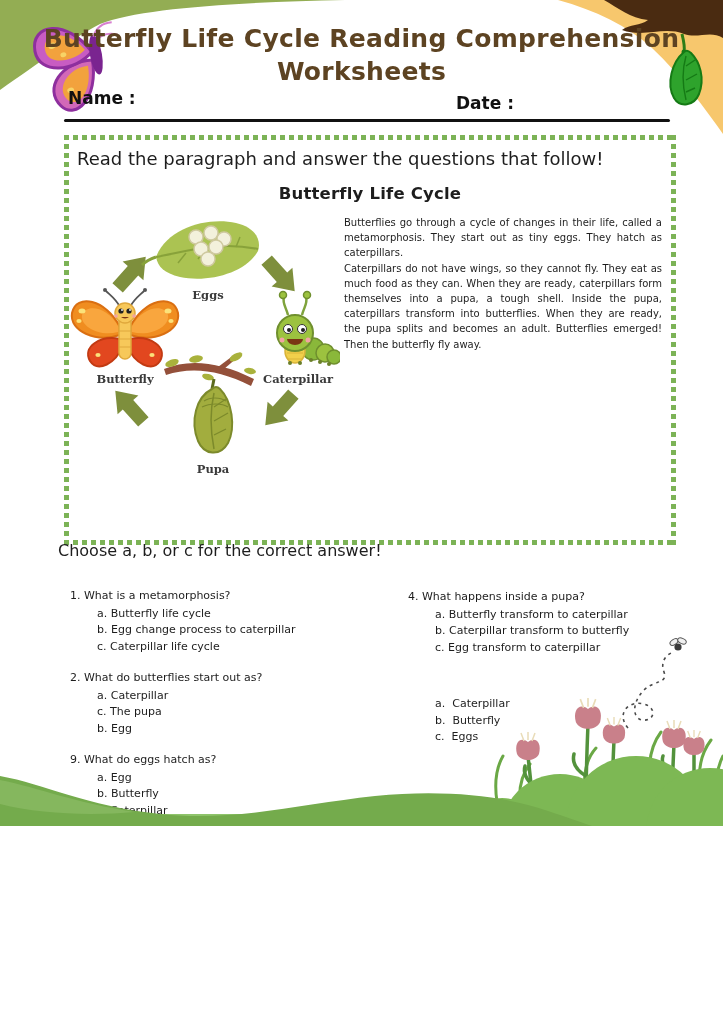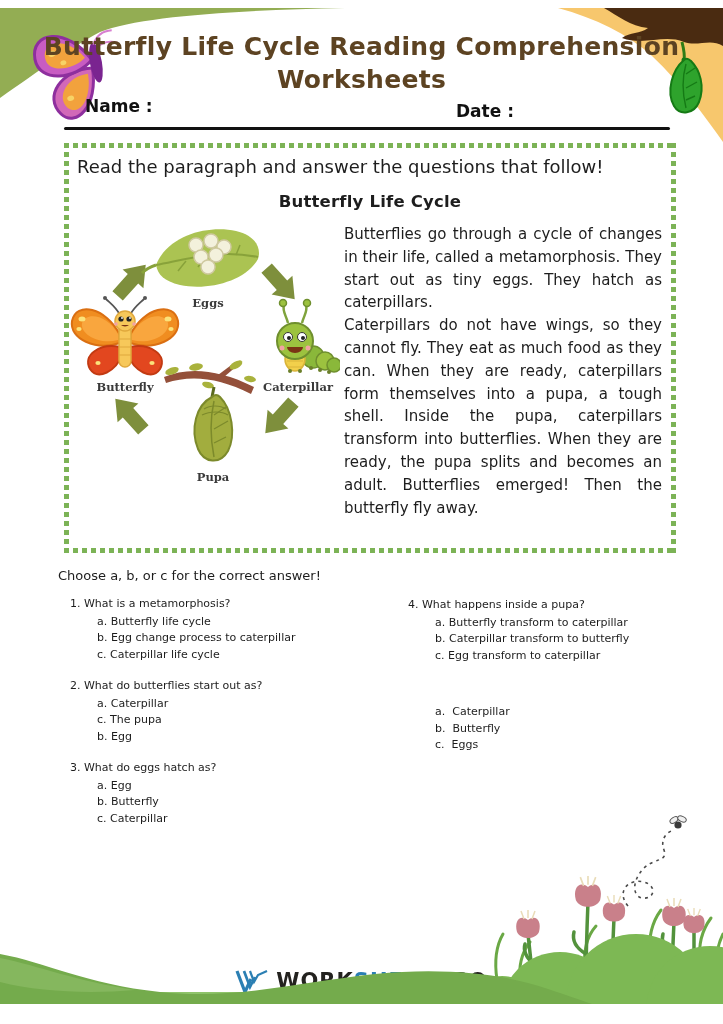--- a/index.html
+++ b/index.html
@@ -1,47 +1,47 @@
 <!DOCTYPE html>
 <html><head>
 <meta charset="utf-8">
 <style>
   html,body{margin:0;padding:0;background:#ffffff;}
   .page{
-    position:relative;width:723px;height:996px;margin:8px auto;overflow:hidden;
+    position:relative;width:723px;height:826px;margin:0 auto;overflow:hidden;
     background:#ffffff;font-family:"DejaVu Sans",sans-serif;color:#1d1d1d;
   }
   svg{display:block;}
   .header-art{position:absolute;top:0;left:0;}
   .title{
     position:absolute;top:22px;left:0;width:100%;text-align:center;
     color:#5d4322;font-weight:bold;font-size:25px;line-height:1.32;letter-spacing:.3px;
   }
-  .name-label{position:absolute;left:85px;top:88px;font-weight:bold;font-size:17px;color:#111;}
+  .name-label{position:absolute;left:68px;top:88px;font-weight:bold;font-size:17px;color:#111;}
   .date-label{position:absolute;left:456px;top:93px;font-weight:bold;font-size:17px;color:#111;}
   .name-date-line{position:absolute;left:64px;top:119px;width:606px;height:3px;background:#111;border-radius:2px;}
   .reading-box{
     position:absolute;left:64px;top:135px;width:612px;height:410px;background:#fff;
     background-image:
       repeating-linear-gradient(90deg,#7cb356 0 5px,transparent 5px 9px),
       repeating-linear-gradient(90deg,#7cb356 0 5px,transparent 5px 9px),
       repeating-linear-gradient(0deg,#7cb356 0 5px,transparent 5px 9px),
       repeating-linear-gradient(0deg,#7cb356 0 5px,transparent 5px 9px);
     background-position:0 0,0 100%,0 0,100% 0;
     background-size:100% 5px,100% 5px,5px 100%,5px 100%;
     background-repeat:no-repeat;
   }
   .box-instruction{margin:13px 14px 0 13px;font-size:18px;}
   .passage-title{text-align:center;margin-top:15px;font-weight:bold;font-size:16.5px;letter-spacing:.2px;}
   .content-row{display:flex;margin-top:8px;}
   .diagram{flex:none;margin-left:4px;}
-  .paragraph{flex:1;margin:4px 14px 0 4px;font-size:15px;line-height:1.52;text-align:justify;}
+  .paragraph{flex:1;margin:4px 14px 0 4px;font-size:10px;line-height:1.52;text-align:justify;}
   .paragraph p{margin:0;}
   .dlabel{font-family:"DejaVu Serif",serif;font-weight:bold;font-size:11.5px;fill:#3a3a3a;text-anchor:middle;}
-  .choose-instruction{position:absolute;left:58px;top:560px;font-size:13px;}
+  .choose-instruction{position:absolute;left:58px;top:541px;font-size:16px;}
   .qcol{position:absolute;font-size:11px;line-height:1.5;}
   .qcol-left{left:70px;top:588px;width:335px;}
   .qcol-right{left:408px;top:589px;width:300px;}
   .question{margin-bottom:15px;}
   .question.gap-lg{margin-bottom:40px;}
   .qtext{margin-bottom:1px;}
   .option{margin-left:27px;padding-left:18px;text-indent:-18px;white-space:pre-wrap;}
   .logo{position:absolute;top:960px;left:0;width:100%;display:flex;justify-content:center;align-items:center;gap:7px;}
   .logo-text{font-size:21px;font-weight:bold;letter-spacing:1px;color:#23221f;text-align:right;}
   .logo-text .blue{color:#2b7fb3;}
@@ -204,21 +204,21 @@
       <div class="option">b. Egg change process to caterpillar</div>
       <div class="option">c. Caterpillar life cycle</div>
     </div>
     <div class="question">
       <div class="qtext">2. What do butterflies start out as?</div>
       <div class="option">a. Caterpillar</div>
       <div class="option">c. The pupa</div>
       <div class="option">b. Egg</div>
     </div>
     <div class="question">
-      <div class="qtext">3. What do eggs hatch as?</div>
+      <div class="qtext">9. What do eggs hatch as?</div>
       <div class="option">a. Egg</div>
       <div class="option">b. Butterfly</div>
       <div class="option">c. Caterpillar</div>
     </div>
   </div>
 
   <div class="qcol qcol-right">
     <div class="question gap-lg">
       <div class="qtext">4. What happens inside a pupa?</div>
       <div class="option">a. Butterfly transform to caterpillar</div>

